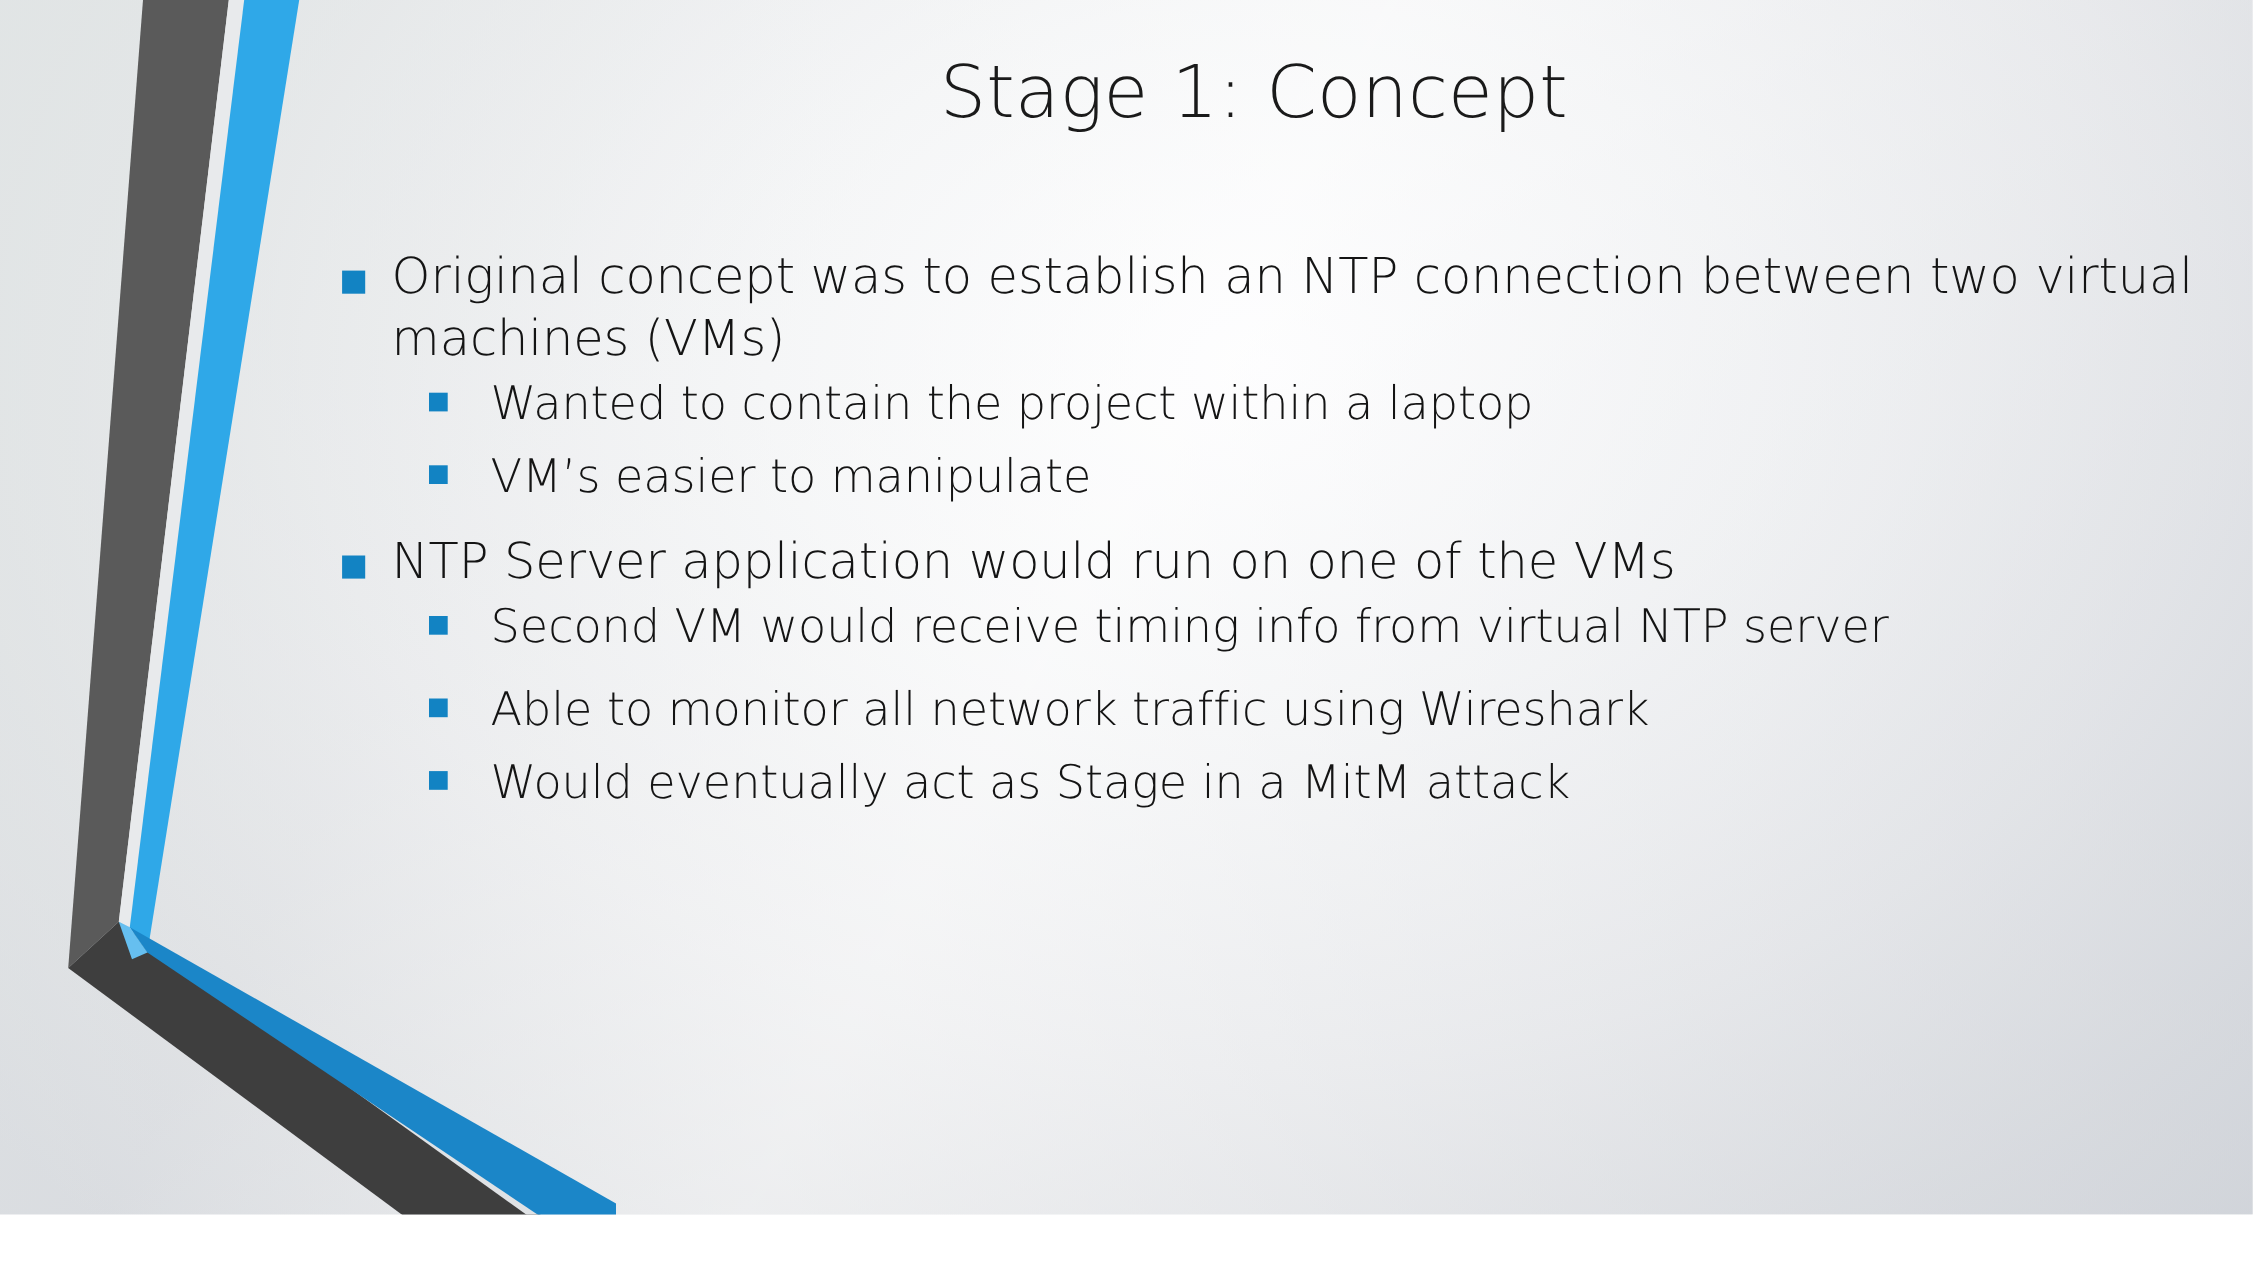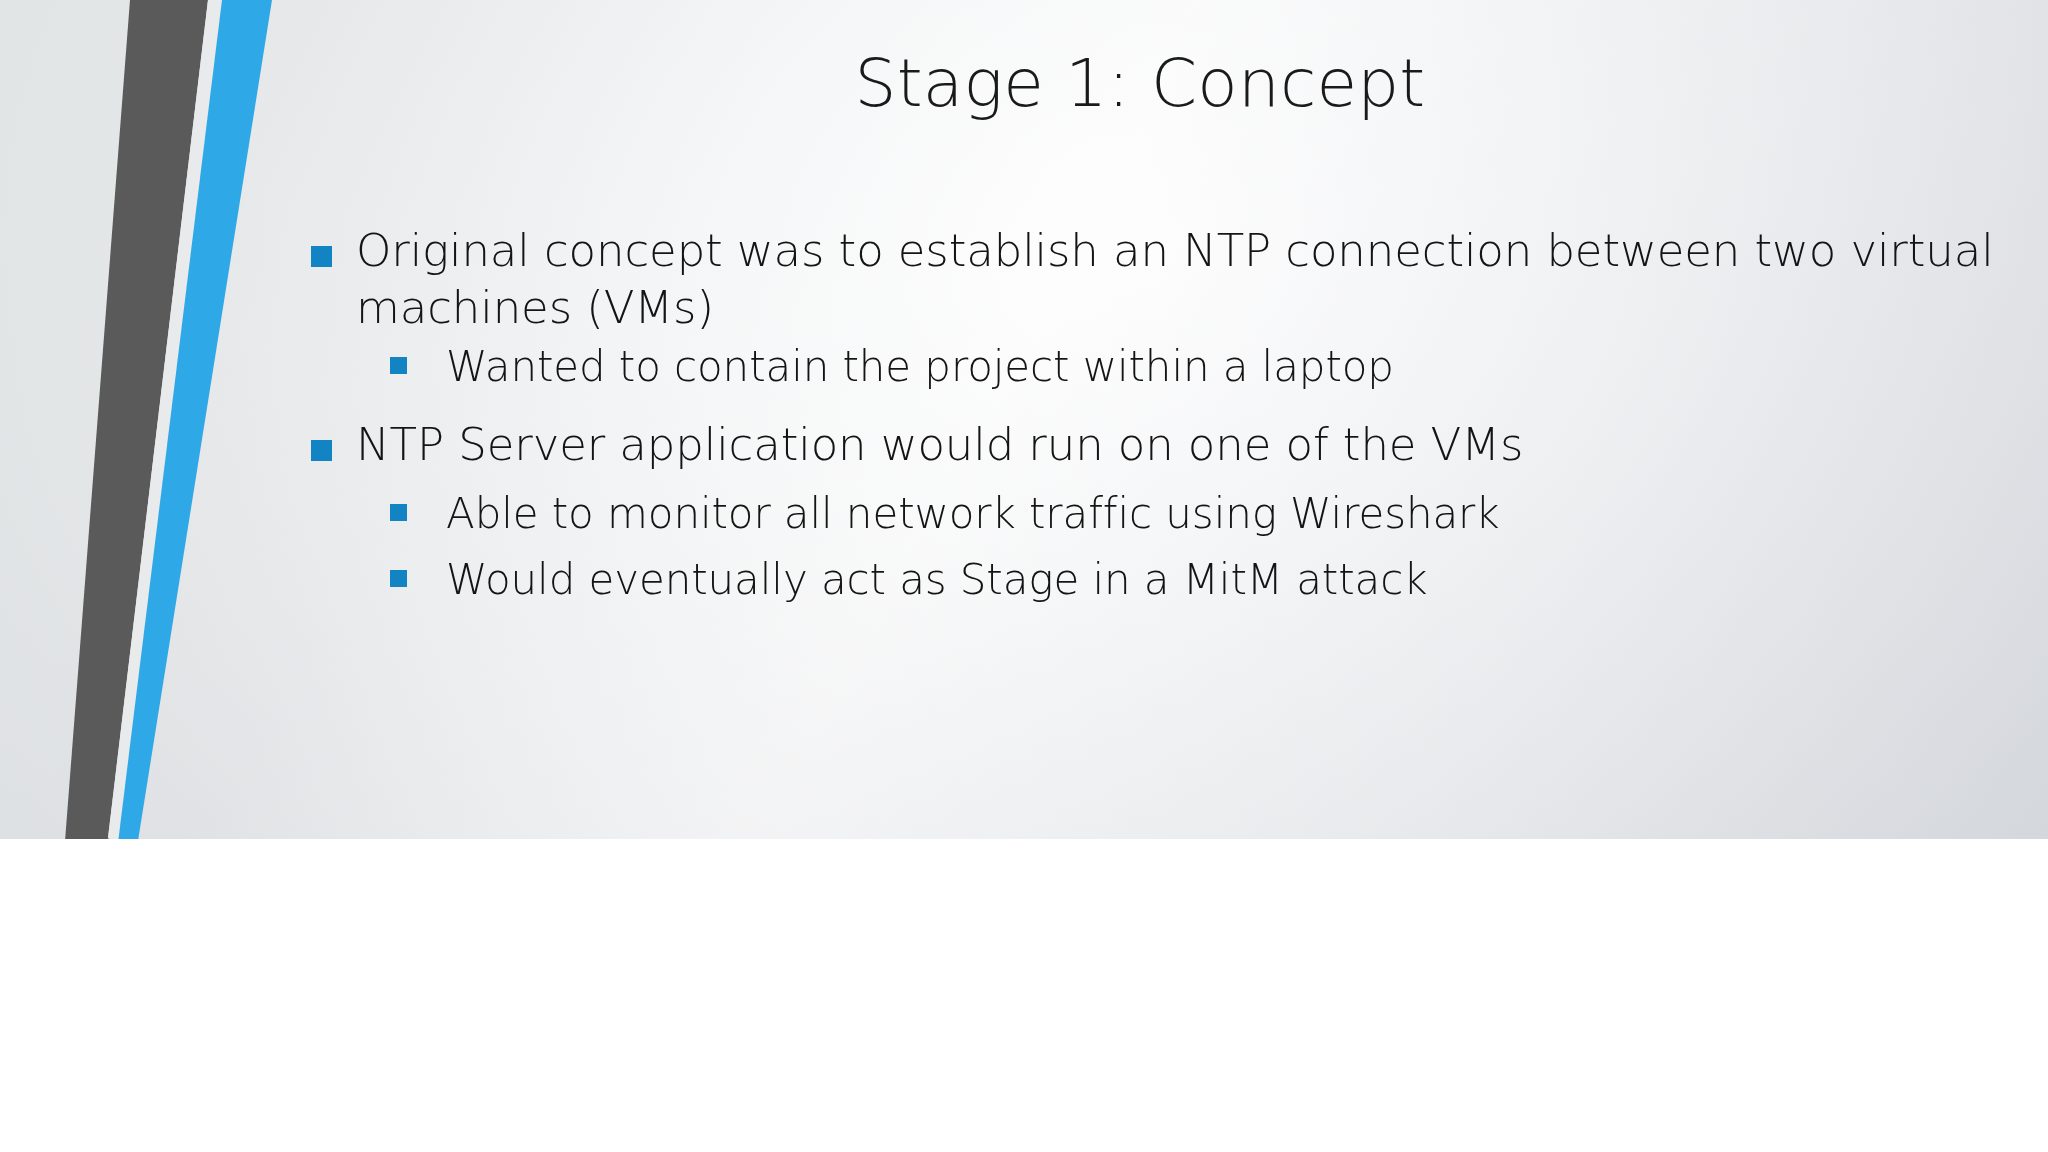--- a/index.html
+++ b/index.html
@@ -8,21 +8,21 @@
     padding: 0;
     width: 2048px;
     height: 1152px;
     overflow: hidden;
     background: #ffffff;
   }
 
   #slide {
     position: relative;
     width: 2048px;
-    height: 839px;
+    height: 1104px;
     overflow: hidden;
     font-family: "DejaVu Sans", "Liberation Sans", sans-serif;
     background:
       radial-gradient(ellipse 1500px 1100px at 56% 30%, #fdfdfe 0%, #f4f5f6 30%, #e9eaec 58%, #dcdee1 80%, #d2d5da 100%);
   }
 
   
   #slide::before {
     content: "";
     position: absolute;
@@ -143,29 +143,37 @@
     <div class="bullet lvl1">
       <span class="sq" style="background: rgb(18, 131, 195);"></span>
       <span class="txt">Original concept was to establish an NTP connection between two virtual machines (VMs)</span>
     </div>
 
     <div class="bullet lvl2">
       <span class="sq" style="background: rgb(18, 131, 195);"></span>
       <span class="txt">Wanted to contain the project within a laptop</span>
     </div>
 
+    <div class="bullet lvl2">
+      <span class="sq" style="background: rgb(18, 131, 195);"></span>
+      <span class="txt">VM’s easier to manipulate</span>
+    </div>
 
     <div class="grp-gap"></div>
 
     <div class="bullet lvl1">
       <span class="sq" style="background: rgb(18, 131, 195);"></span>
       <span class="txt">NTP Server application would run on one of the VMs</span>
     </div>
 
 
+    <div class="bullet lvl2">
+      <span class="sq" style="background: rgb(18, 131, 195);"></span>
+      <span class="txt">Second VM would receive timing info from virtual NTP server</span>
+    </div>
 
     <div class="grp-gap"></div>
 
 
     <div class="bullet lvl2">
       <span class="sq" style="background: rgb(18, 131, 195);"></span>
       <span class="txt">Able to monitor all network traffic using Wireshark</span>
     </div>
 
     <div class="bullet lvl2">

